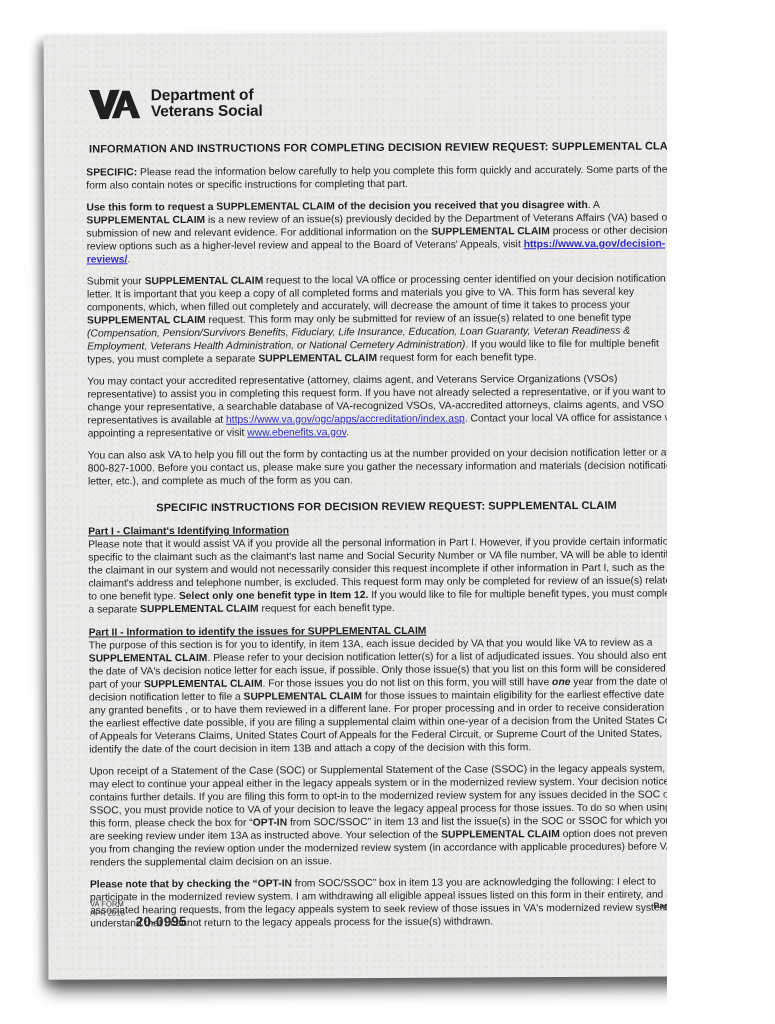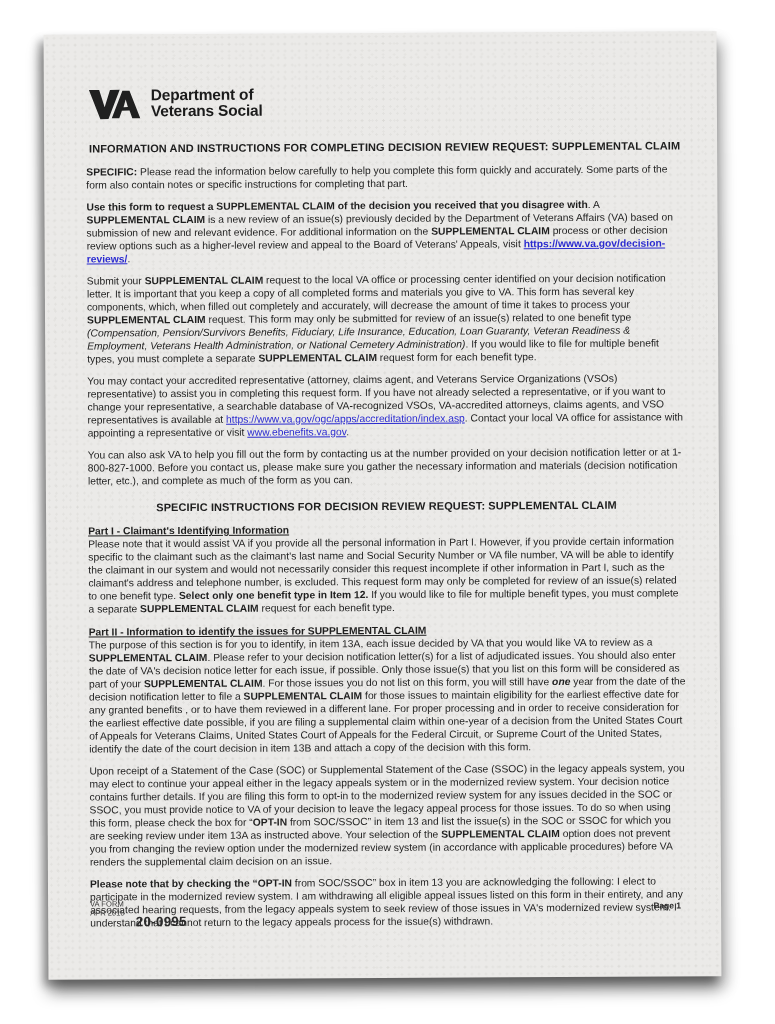--- a/index.html
+++ b/index.html
@@ -6,21 +6,21 @@
     --link:#2b2bd0;
     --paper:#ebeae8;
     --ink:#1e1e1e;
   }
   html,body{margin:0;padding:0;}
   body{
     width:775px;height:1024px;background:#ffffff;
     font-family:"Liberation Sans", sans-serif;
     overflow:hidden;
   }
-  .stage{position:relative;width:775px;height:1024px;overflow:hidden;}
+  .stage{position:relative;width:667px;height:1024px;overflow:hidden;}
   .paper{
     position:absolute;left:46px;top:33px;width:673px;height:945px;
     background:var(--paper);
     transform:rotate(-0.3deg);
     box-shadow:-5px 6px 8px rgba(0,0,0,0.30), -1px 13px 16px rgba(0,0,0,0.38), 6px 10px 14px rgba(0,0,0,0.18);
   }
   .paper::before{
     content:"";position:absolute;inset:0;pointer-events:none;
     background-image:
       radial-gradient(rgba(110,110,100,0.07) 1px, transparent 1.3px),

